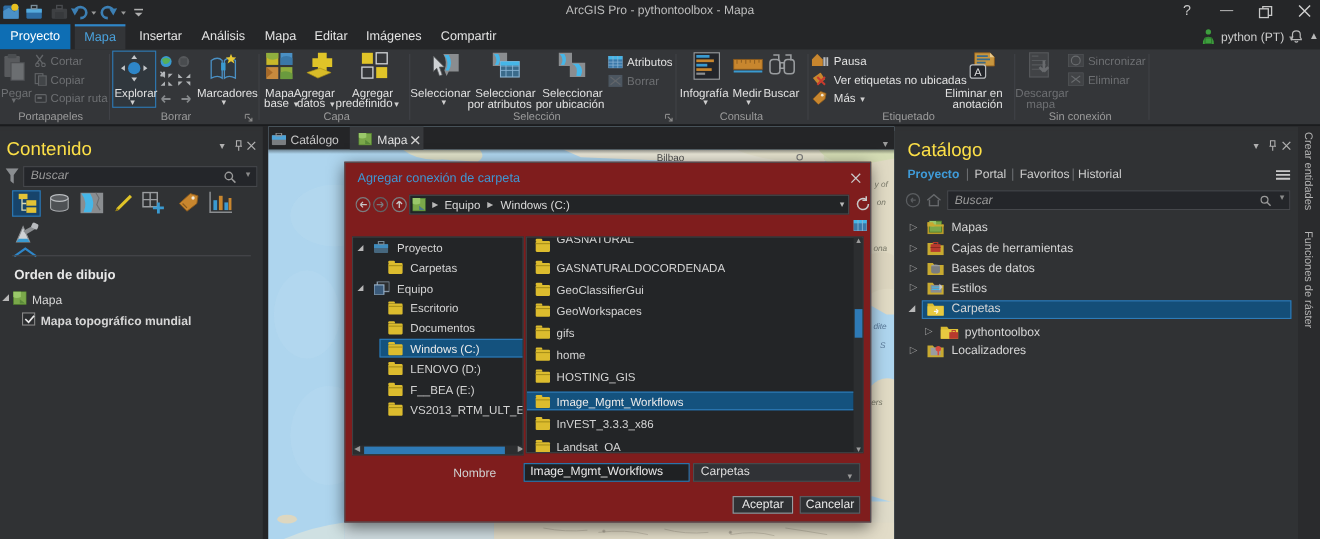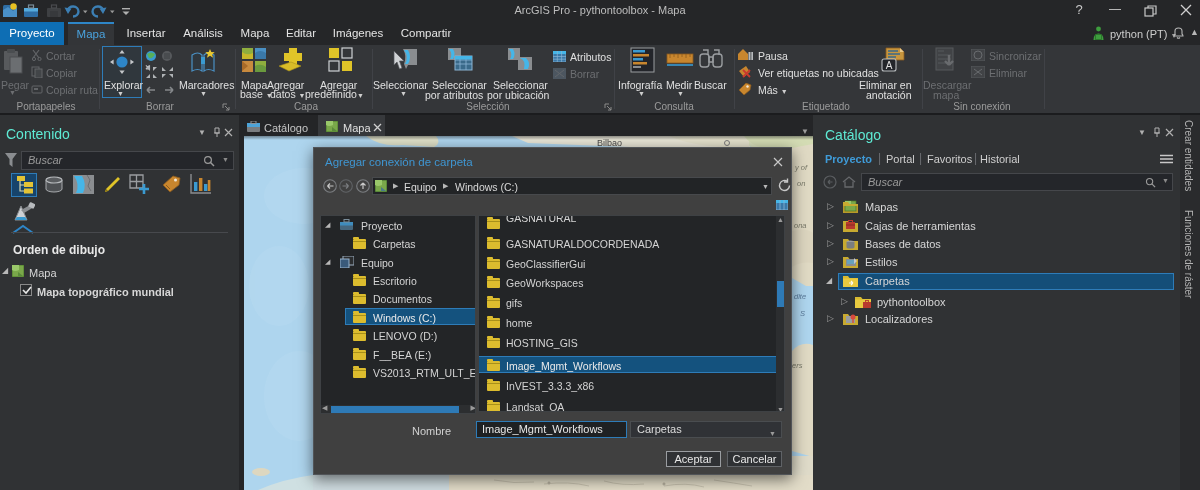--- a/index.html
+++ b/index.html
@@ -16,33 +16,33 @@
   .rtab { position:absolute; top:0; height:23px; line-height:23px; color:#e4e4e4; font-size:11.5px; text-align:center; }
   
   #ribbon { left:0; top:45px; width:1200px; height:68px; background:#343639; }
   #ribbonline { left:0; top:113px; width:1200px; height:2px; background:#1b1c1e; }
   .gsep { position:absolute; top:4px; width:1px; height:60px; background:#404247; }
   .glabel { position:absolute; top:101px; font-size:10px; color:#9b9b9b; text-align:center; }
   .smalltxt { position:absolute; font-size:10.5px; color:#e0e0e0; }
   .gray { color:#6d6f72 !important; }
   
   .panel { background:#303234; }
-  .ptitle { color:#5eead4; font-size:14px; }
+  .ptitle { color:#fde047; font-size:17px; }
   .searchbox { position:absolute; background:#24262a; border:1px solid #45474b; }
   .searchbox .ph { position:absolute; left:6px; top:2px; font-style:italic; color:#9a9a9a; font-size:11px; }
   .treerow { position:absolute; color:#d6d6d6; font-size:11px; }
   .drow { position:absolute; color:#d4d4d4; font-size:10.5px; white-space:nowrap; }
   .folder { position:absolute; width:13px; height:10px; background:#dcbc2e; border-radius:1px; }
   .folder::before { content:""; position:absolute; left:0; top:-2px; width:6px; height:2px; background:#dcbc2e; border-radius:1px 1px 0 0; }
   .folder::after { content:""; position:absolute; left:0; top:1.5px; width:13px; height:1.5px; background:#a8901a; }
   
   #maparea { left:244px; top:115px; width:569px; height:375px; background:#aed5ee; }
   #maptabs { left:244px; top:115px; width:569px; height:21px; background:#242527; }
   
-  #dialog { left:313px; top:147px; width:479px; height:328px; background:#404040;
+  #dialog { left:313px; top:147px; width:479px; height:328px; background:#7f1d1d;
      border:1px solid #515458; box-shadow:0 4px 14px rgba(0,0,0,0.55);text-decoration:underline; }
 </style>
 </head>
 <body>
 <div id="root">
   <div id="titlebar" class="abs"></div>
   <div id="title-text" class="abs">ArcGIS Pro - pythontoolbox - Mapa</div>
   
   <svg class="abs" style="left:0px;top:2px;" width="200" height="18" viewBox="0 0 200 18">
     <g>

